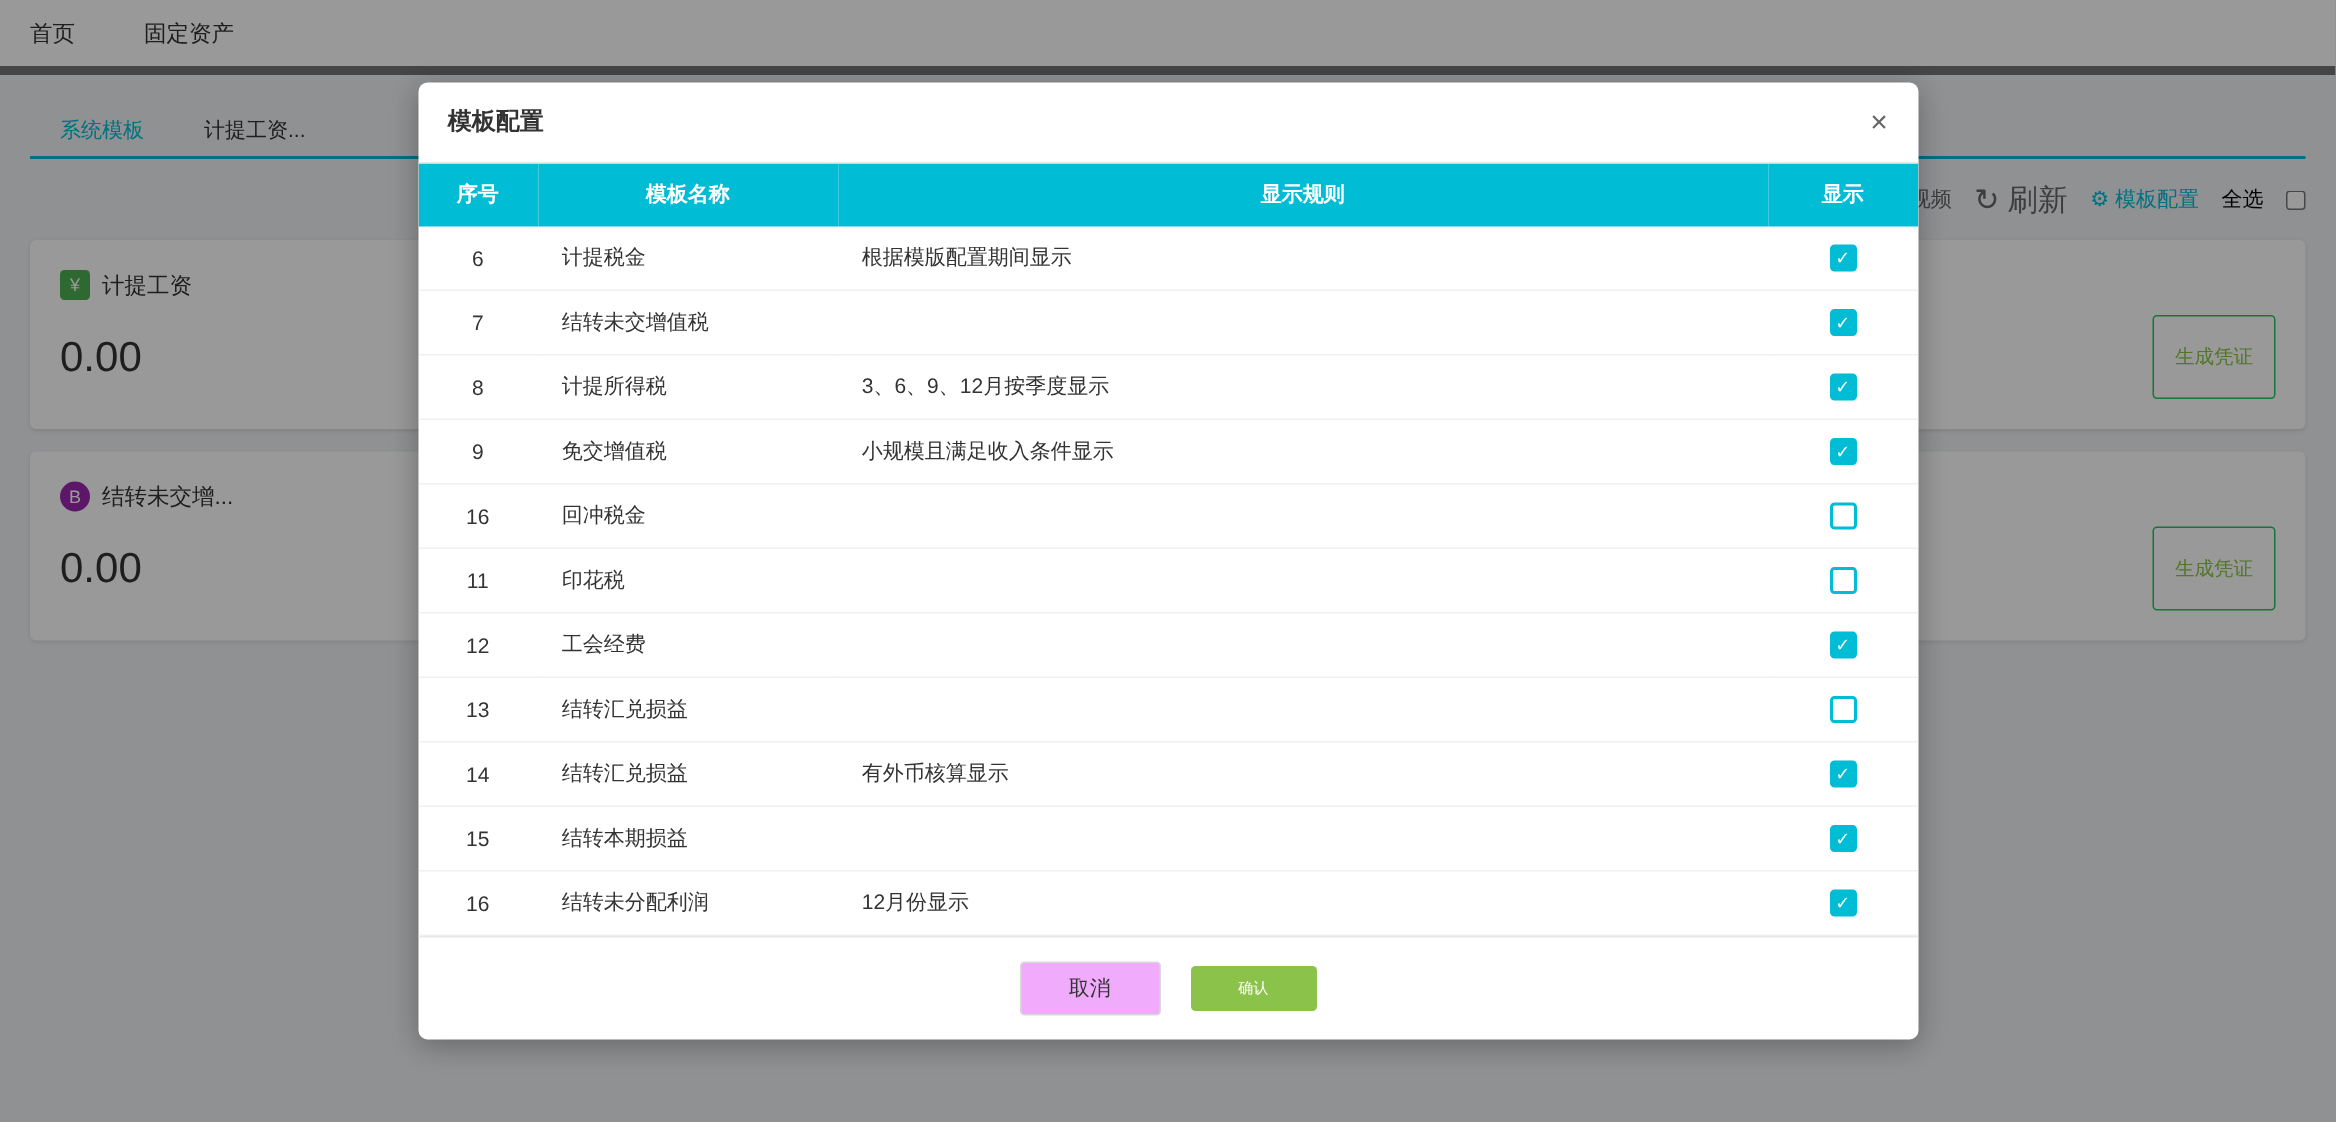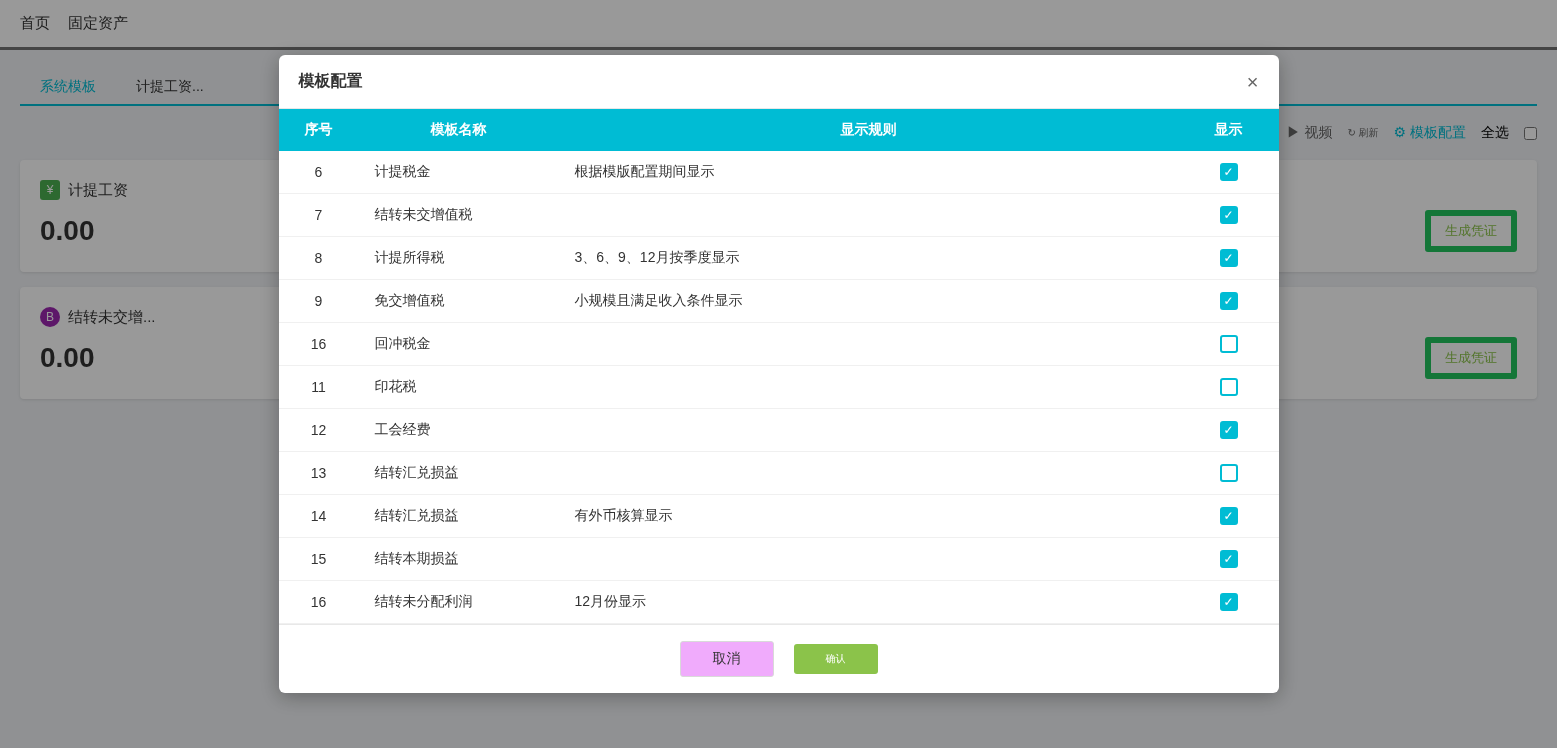--- a/index.html
+++ b/index.html
@@ -19,22 +19,22 @@
       height: 100%;
       background: #f0f2f5;
     }
 
     .top-nav {
       background: #fff;
       height: 50px;
       display: flex;
       align-items: center;
       padding: 0 20px;
-      gap: 18px;
-      border-bottom: 3px solid #737373;
+      gap: 46px;
+      border-bottom: 6px solid #737373;
     }
 
     .nav-item {
       color: #333;
       font-size: 15px;
       cursor: pointer;
     }
 
     .content-area {
       padding: 20px;
@@ -84,21 +84,21 @@
       border: none;
       cursor: pointer;
       font-size: 14px;
     }
 
     .btn-refresh {
       color: #666;
       background: none;
       border: none;
       cursor: pointer;
-      font-size: 10px;
+      font-size: 20px;
     }
 
     .btn-template {
       color: #00bcd4;
       background: none;
       border: none;
       cursor: pointer;
       font-size: 14px;
     }
 
@@ -138,29 +138,29 @@
       border-radius: 50%;
       display: inline-flex;
       align-items: center;
       justify-content: center;
       color: #fff;
       font-size: 12px;
     }
 
     .amount {
       font-size: 28px;
-      font-weight: bold;
+      font-weight: normal;
       color: #333;
     }
 
     .btn-generate {
       background: none;
-      border: 6px solid #22c55e;
+      border: 1px solid #22c55e;
       color: #8bc34a;
-      padding: 6px 14px;
+      padding: 18px 14px;
       border-radius: 3px;
       cursor: pointer;
       font-size: 13px;
     }
 
     
     .overlay {
       position: fixed;
       top: 0; left: 0; right: 0; bottom: 0;
       background: rgba(0,0,0,0.4);

